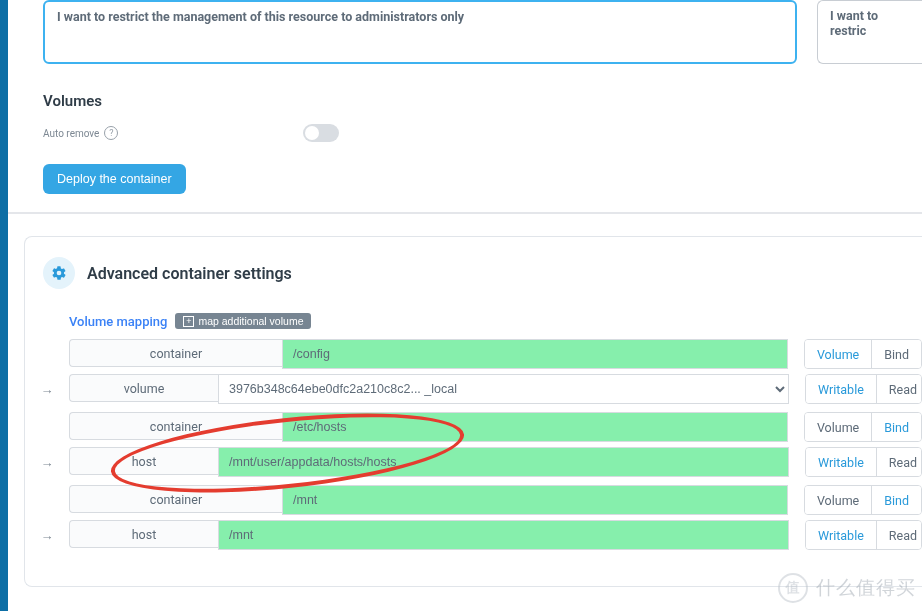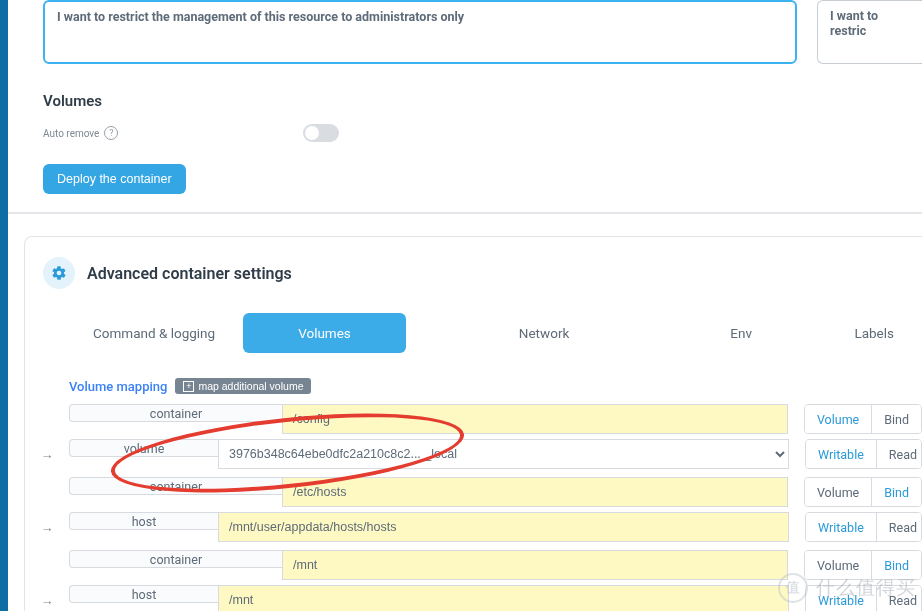--- a/index.html
+++ b/index.html
@@ -110,28 +110,28 @@
   .row1, .row2 { display:flex; align-items:stretch; margin-bottom:5px; position:relative; }
   .row2 { margin-left:0; }
   .arrow-box {
     width:44px; display:flex; align-items:center; justify-content:center;
     color:#7d8893; font-size:13px;
   }
   .slot-label {
     width:213px; border:1px solid #d7dbe0; border-right:none;
     background:#fafbfc; color:#5e6b78; font-size:12.5px;
     display:flex; align-items:center; justify-content:center;
-    border-radius:4px 0 0 4px; height:18px;
+    border-radius:4px 0 0 4px; height:28px;
   }
   .row1 .pad-left { width:44px; }
   .row2 .slot-label { width:149px; margin-left:0; }
   .slot-input {
     flex:1; border:1px solid #d7dbe0; height:30px;
     padding:0 10px; font-size:12.5px; color:#5e6b78;
-    background:#fef9c3; outline:none;
+    background:#86efac; outline:none;
   }
   .slot-select {
     flex:1; border:1px solid #d7dbe0; height:30px;
     padding:0 6px; font-size:12.5px; color:#5e6b78;
     background:#fff; outline:none;
   }
   .seg-group {
     display:flex; margin-left:16px; border:1px solid #d7dbe0; border-radius:4px;
     overflow:hidden; height:30px;
   }
@@ -194,27 +194,20 @@
   <div class="panel2">
     <div class="panel2-header">
       <div class="gear-circle">
         <svg viewBox="0 0 24 24">
             <path d="M19.4 13a7.5 7.5 0 0 0 .1-1 7.5 7.5 0 0 0-.1-1l2.1-1.6a.5.5 0 0 0 .1-.6l-2-3.5a.5.5 0 0 0-.6-.2l-2.5 1a7.6 7.6 0 0 0-1.7-1l-.4-2.6A.5.5 0 0 0 14 2h-4a.5.5 0 0 0-.5.4l-.4 2.6a7.6 7.6 0 0 0-1.7 1l-2.5-1a.5.5 0 0 0-.6.2l-2 3.5a.5.5 0 0 0 .1.6L4.5 11a7.5 7.5 0 0 0-.1 1 7.5 7.5 0 0 0 .1 1l-2.1 1.6a.5.5 0 0 0-.1.6l2 3.5a.5.5 0 0 0 .6.2l2.5-1a7.6 7.6 0 0 0 1.7 1l.4 2.6A.5.5 0 0 0 10 22h4a.5.5 0 0 0 .5-.4l.4-2.6a7.6 7.6 0 0 0 1.7-1l2.5 1a.5.5 0 0 0 .6-.2l2-3.5a.5.5 0 0 0-.1-.6ZM12 15.5A3.5 3.5 0 1 1 15.5 12 3.5 3.5 0 0 1 12 15.5Z"></path>
           </svg>
       </div>
       <div class="panel2-title">Advanced container settings</div>
     </div>
 
-    <div class="tabs">
-      <div class="tab">Command &amp; logging</div>
-      <div class="tab active">Volumes</div>
-      <div class="tab net">Network</div>
-      <div class="tab env">Env</div>
-      <div class="tab labels">Labels</div>
-    </div>
 
     <div class="vm-area" style="padding-left:0;">
       <div class="vm-head-row" style="padding-left:44px;">
         <span class="vm-head">Volume mapping</span>
         <button class="map-btn">
           <span class="plus-box">+</span>
           <span>map additional volume</span>
         </button>
       </div>
 

